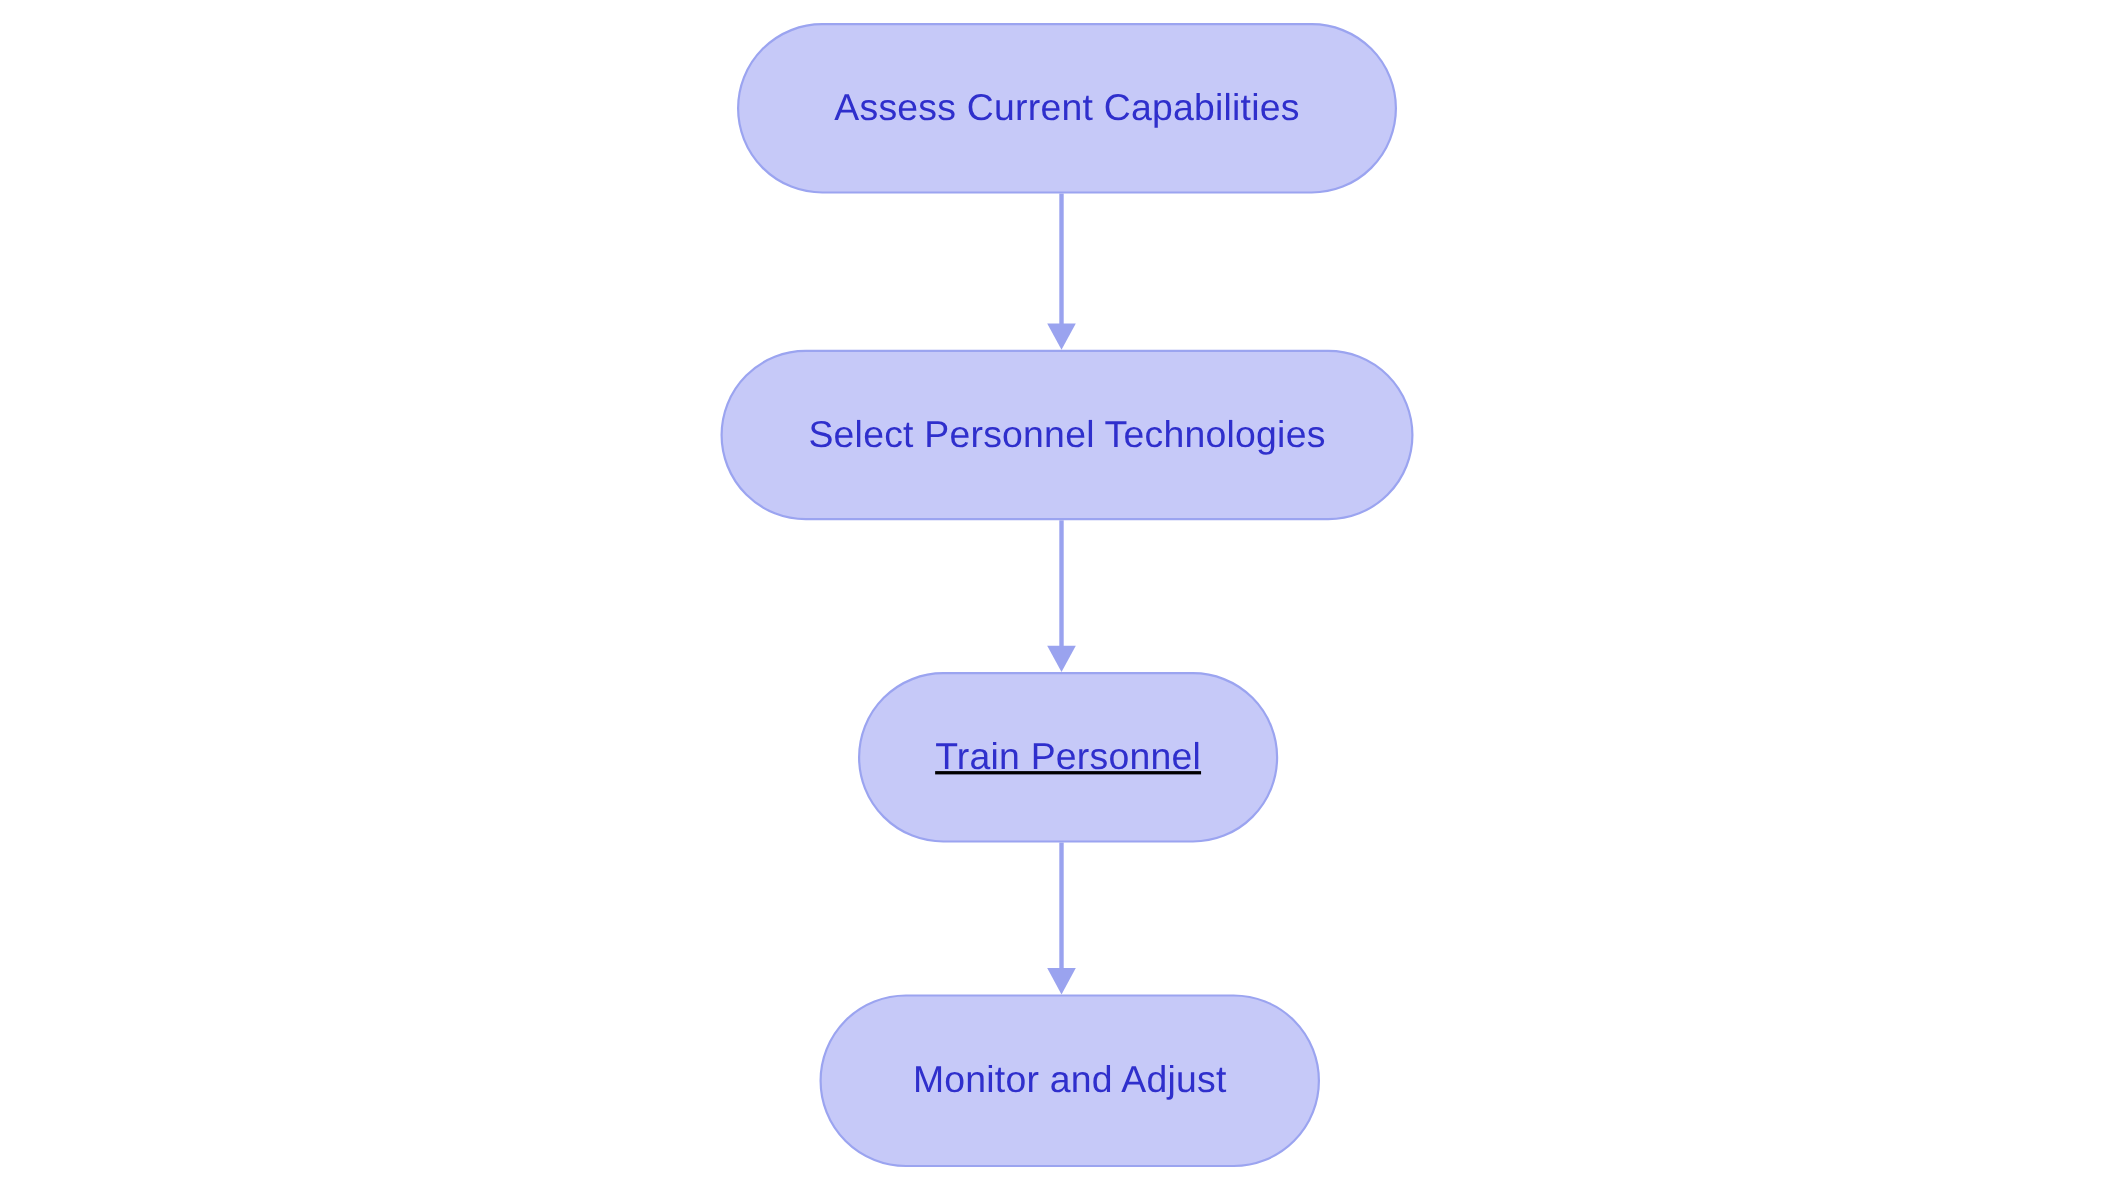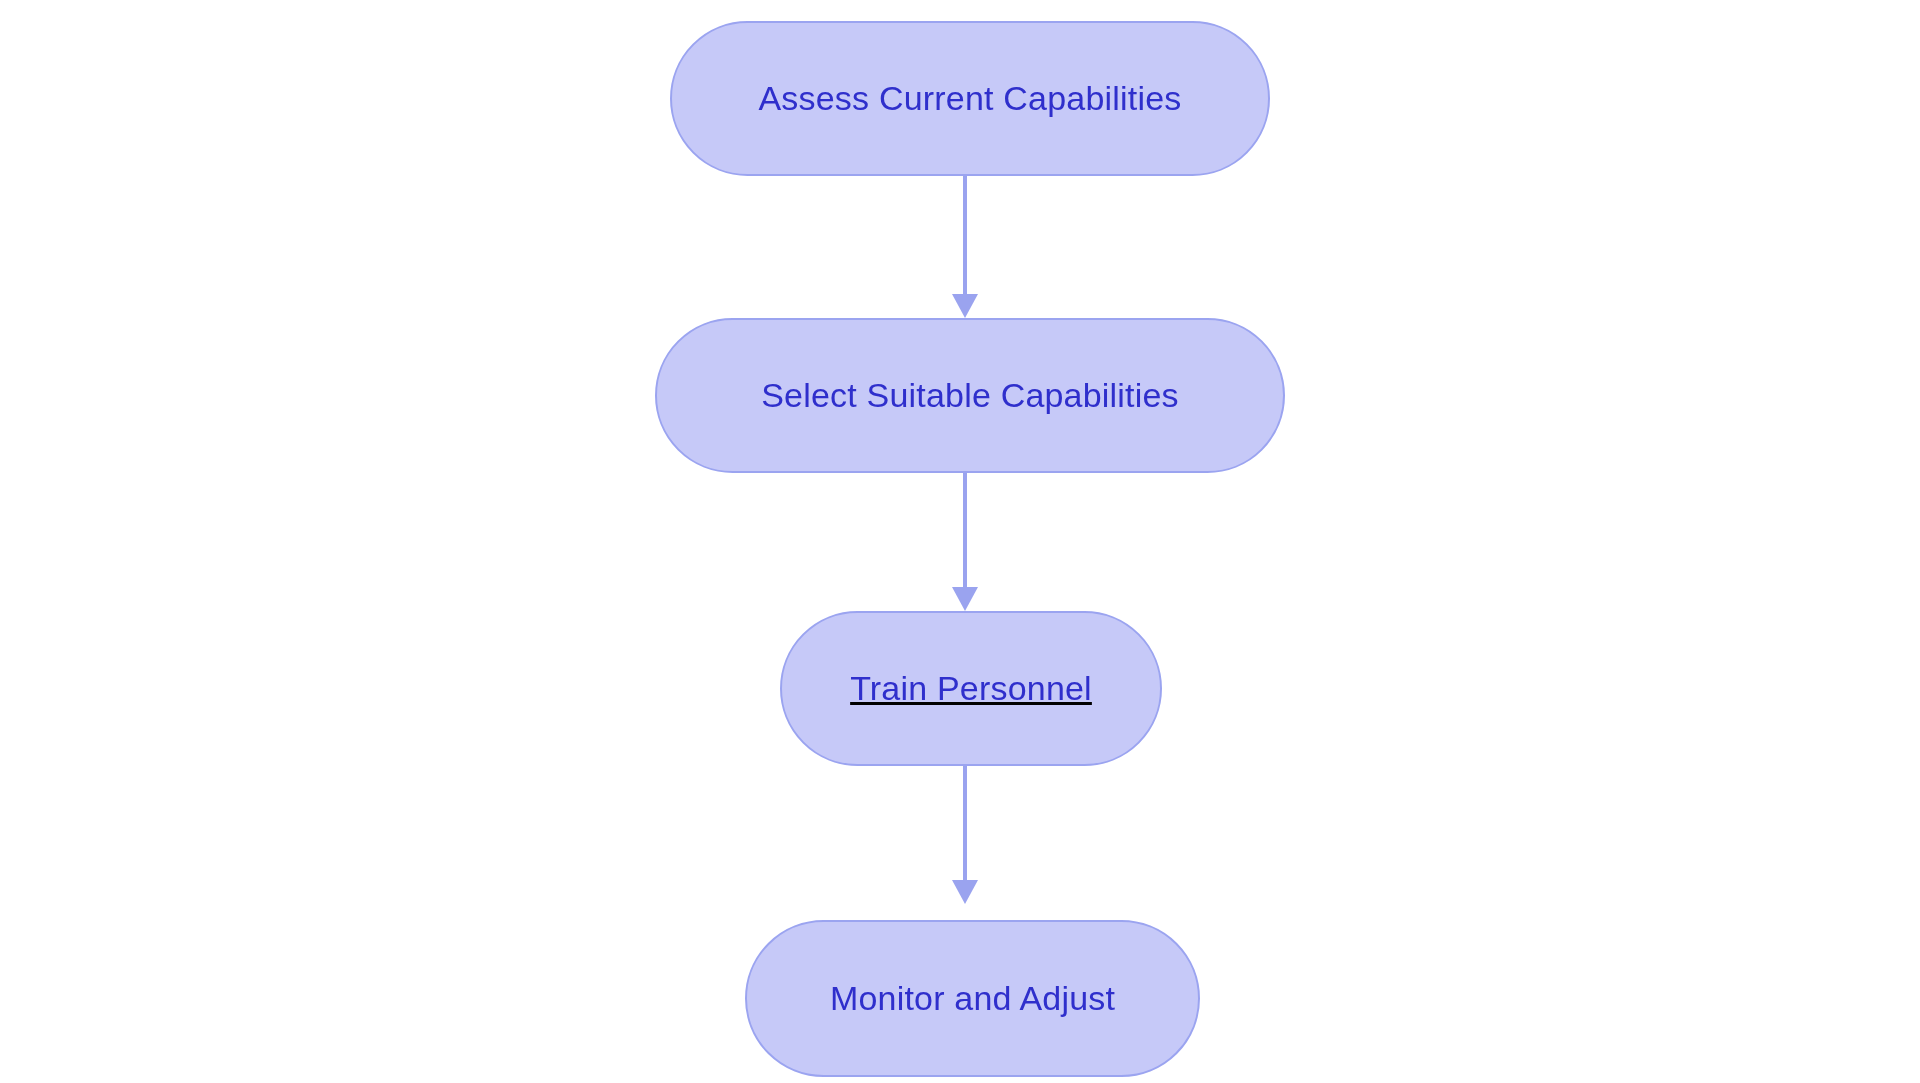--- a/index.html
+++ b/index.html
@@ -68,21 +68,20 @@
     height: 155px;
     text-decoration: underline;
   }
 
   
   #node-3 {
     left: 745px;
     top: 904px;
     width: 455px;
     height: 157px;
-    margin-top: 16px;
   }
 
   .flow-edge {
     position: absolute;
     left: 0;
     top: 0;
     width: 1920px;
     height: 1083px;
     pointer-events: none;
   }
@@ -108,21 +107,21 @@
       <line x1="965" y1="766" x2="965" y2="882" stroke="#9aa3ef" stroke-width="4"></line>
       <polygon points="952,880 978,880 965,904" fill="#9aa3ef"></polygon>
     </g>
   </svg>
 
   <div class="flow-node" id="node-0">
     <span class="flow-node-label">Assess Current Capabilities</span>
   </div>
 
   <div class="flow-node" id="node-1">
-    <span class="flow-node-label">Select Suitable Capabilities</span>
+    <span class="flow-node-label">Select Personnel Technologies</span>
   </div>
 
   <div class="flow-node" id="node-2">
     <span class="flow-node-label">Train Personnel</span>
   </div>
 
   <div class="flow-node" id="node-3">
     <span class="flow-node-label">Monitor and Adjust</span>
   </div>
 

